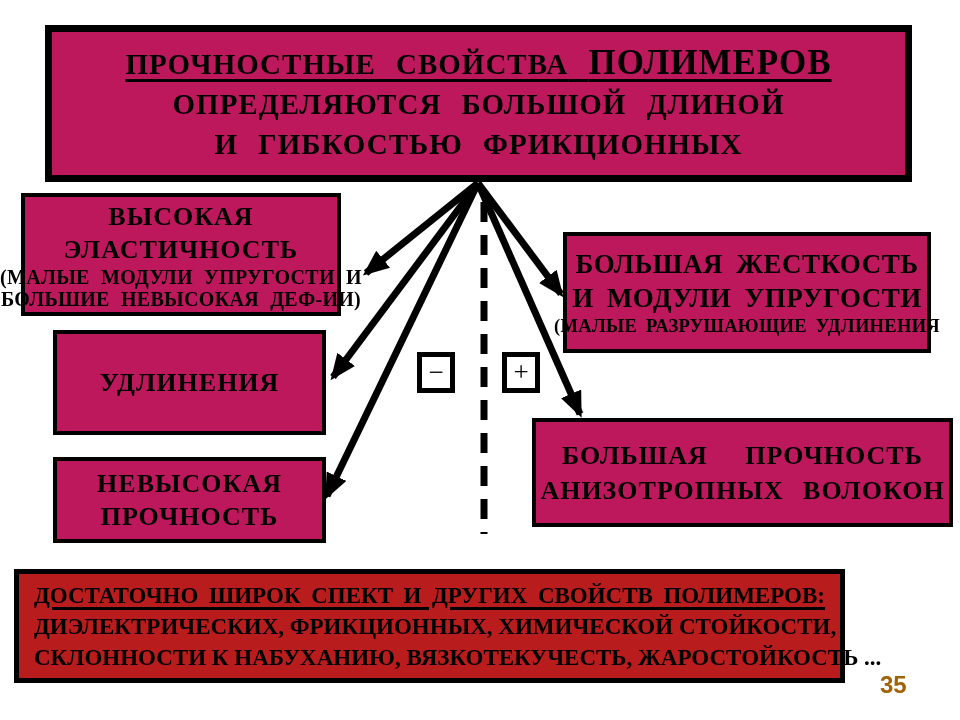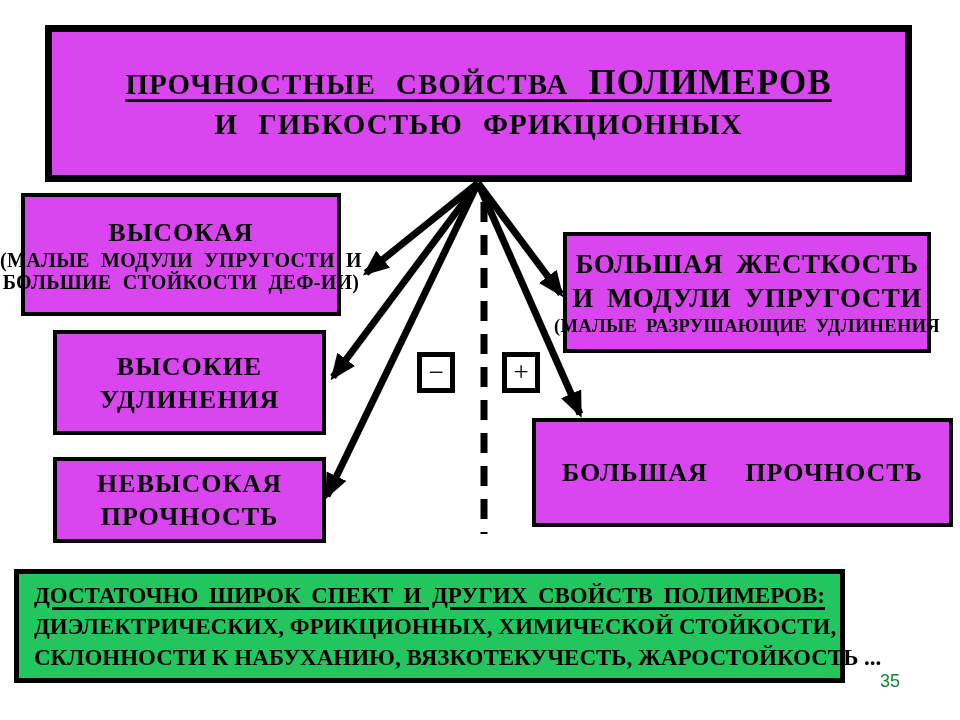--- a/index.html
+++ b/index.html
@@ -10,21 +10,21 @@
     overflow: hidden;
   }
   .slide {
     position: relative;
     width: 960px; height: 720px;
     background: #ffffff;
   }
   .box {
     position: absolute;
     box-sizing: border-box;
-    background: #d946ef;
+    background: #be185d;
     border: 4px solid #000;
     color: #000;
     display: flex;
     flex-direction: column;
     align-items: center;
     justify-content: center;
     font-weight: bold;
     line-height: 1.25;
   }
   
@@ -57,21 +57,21 @@
     background: #ffffff;
     border: 5px solid #000;
     display: flex; align-items: center; justify-content: center;
     font-size: 27px; font-weight: 400; color: #000;
   }
   .minus-box { left: 417px; top: 352px; }
   .plus-box  { left: 502px; top: 352px; }
   
   .bottom-box {
     left: 14px; top: 569px; width: 831px; height: 114px;
-    background: #22c55e;
+    background: #b91c1c;
     border-width: 5px;
     align-items: stretch;
     justify-content: center;
     text-align: left;
     padding: 8px 15px;
   }
   .bottom-line {
     font-size: 23px; line-height: 31px;
     text-align: justify; text-align-last: justify;
     white-space: nowrap;
@@ -80,57 +80,59 @@
   
   .arrows {
     position: absolute; left: 0; top: 0;
     width: 960px; height: 720px;
     pointer-events: none;
   }
   
   .page-number {
     position: absolute; left: 880px; top: 671px;
     font-family: "Liberation Sans", "DejaVu Sans", sans-serif;
-    font-size: 18px; color: #15803d; font-weight: 400;
+    font-size: 24px; color: #a16207; font-weight: 700;
   }
 </style>
 </head>
 <body>
 
 <div class="slide">
 
   <div class="box title-box">
     <div class="title-line title-line-1"><span>ПРОЧНОСТНЫЕ СВОЙСТВА</span> <span class="title-big">ПОЛИМЕРОВ</span></div>
+    <div class="title-line">ОПРЕДЕЛЯЮТСЯ БОЛЬШОЙ ДЛИНОЙ</div>
     <div class="title-line">И ГИБКОСТЬЮ ФРИКЦИОННЫХ</div>
   </div>
 
   <div class="box lbox1">
     <div class="main-line">ВЫСОКАЯ</div>
+    <div class="main-line">ЭЛАСТИЧНОСТЬ</div>
     <div class="sub-line">(МАЛЫЕ МОДУЛИ УПРУГОСТИ И</div>
-    <div class="sub-line">БОЛЬШИЕ СТОЙКОСТИ ДЕФ-ИИ)</div>
+    <div class="sub-line">БОЛЬШИЕ НЕВЫСОКАЯ ДЕФ-ИИ)</div>
   </div>
 
   <div class="box lbox2">
-    <div class="main-line">ВЫСОКИЕ</div>
     <div class="main-line">УДЛИНЕНИЯ</div>
   </div>
 
   <div class="box lbox3">
     <div class="main-line">НЕВЫСОКАЯ</div>
     <div class="main-line">ПРОЧНОСТЬ</div>
   </div>
 
   <div class="box rbox1">
     <div class="main-line">БОЛЬШАЯ ЖЕСТКОСТЬ</div>
     <div class="main-line">И МОДУЛИ УПРУГОСТИ</div>
     <div class="sub-line">(МАЛЫЕ РАЗРУШАЮЩИЕ УДЛИНЕНИЯ</div>
   </div>
 
   <div class="box rbox2">
     <div class="main-line wide-gap">БОЛЬШАЯ ПРОЧНОСТЬ</div>
+    <div class="main-line mid-gap">АНИЗОТРОПНЫХ ВОЛОКОН</div>
   </div>
 
   <div class="sign-box minus-box">
       <span>−</span>
     </div>
   <div class="sign-box plus-box">
       <span>+</span>
     </div>
 
   <div class="box bottom-box">

